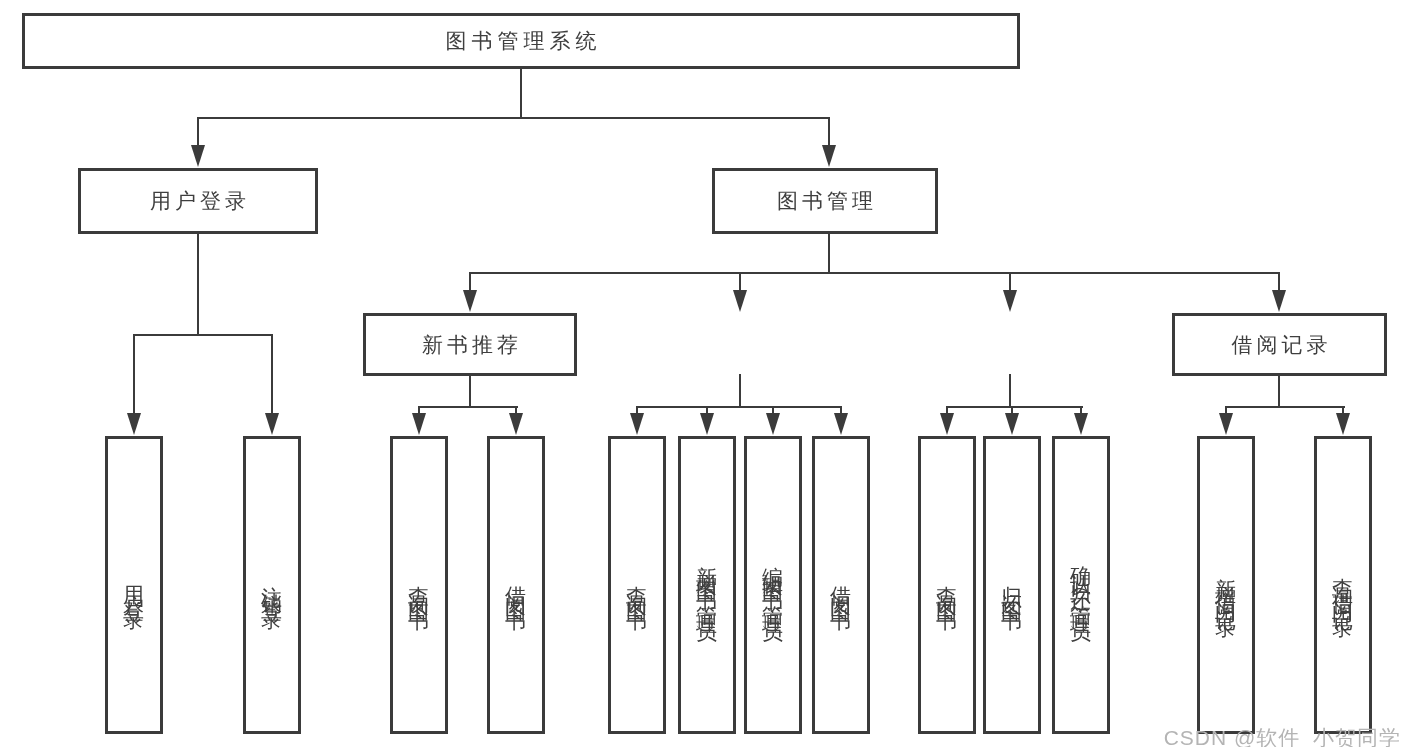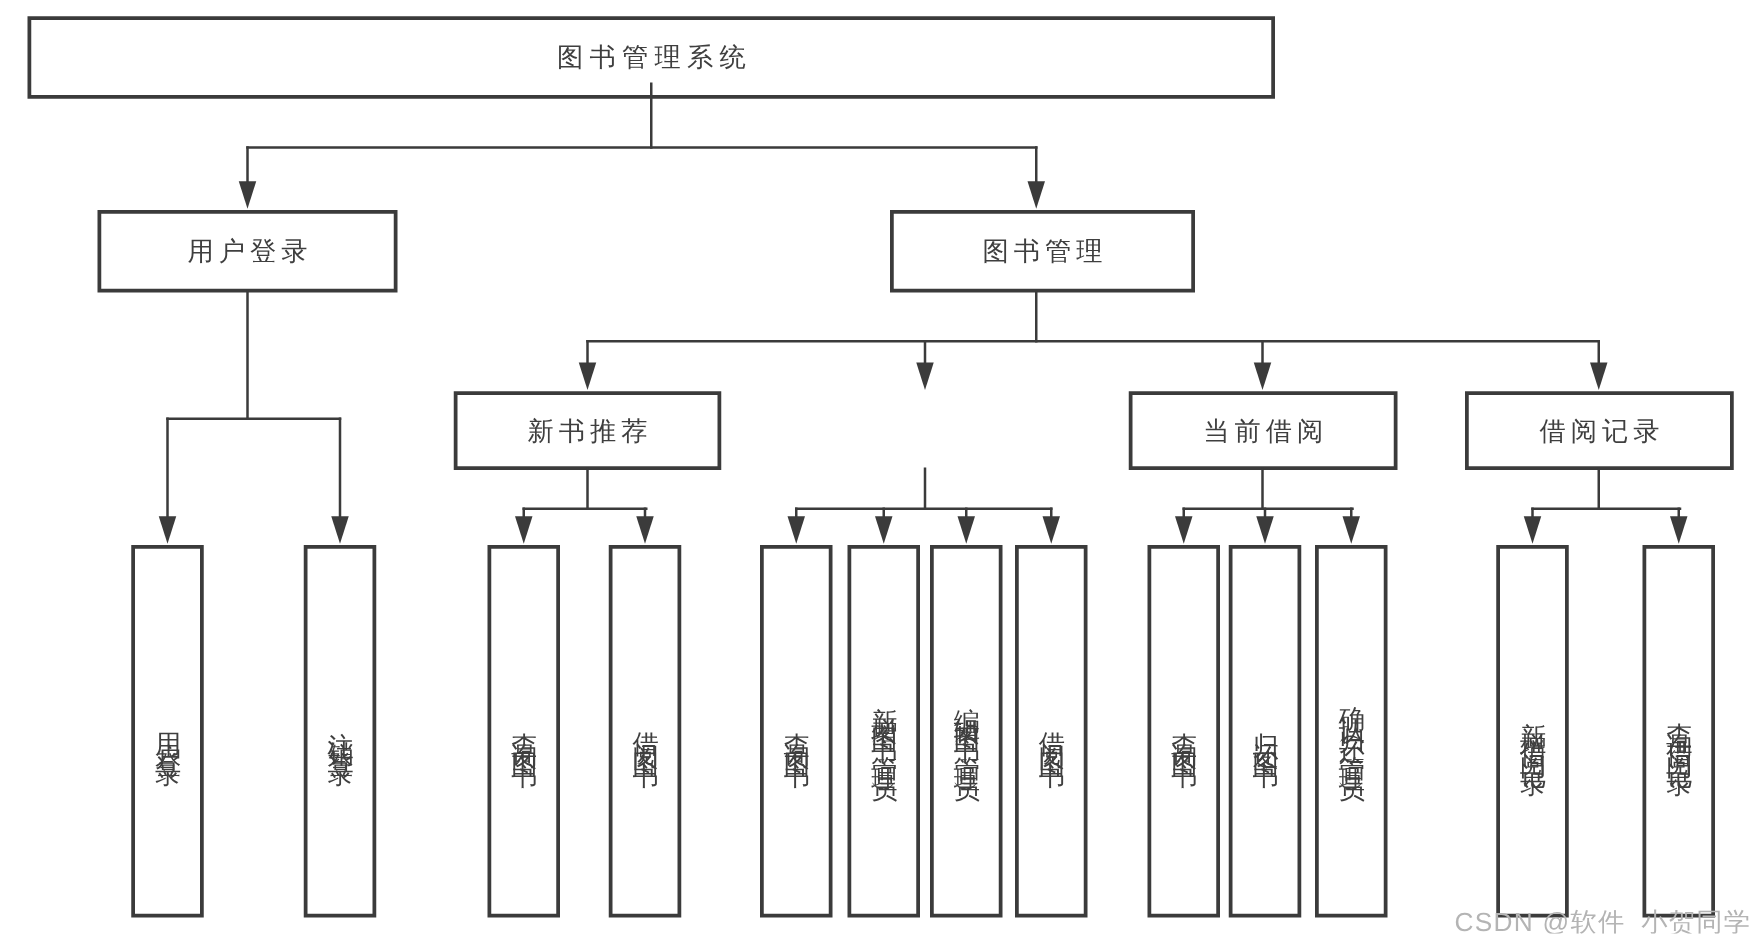--- a/index.html
+++ b/index.html
@@ -56,27 +56,26 @@
     letter-spacing:1px;
     z-index:5;
     white-space:nowrap;
   }
 </style>
 </head>
 <body>
 
 <div id="stage">
 
-  <div class="box hbox rootbox" style="left:22px;top:13px;width:998px;height:66px">图书管理系统</div>
+  <div class="box hbox rootbox" style="left:22px;top:13px;width:998px;height:56px">图书管理系统</div>
 
   <div class="box hbox" style="left:78px;top:168px;width:240px;height:66px">用户登录</div>
-  <div class="box hbox" style="left:712px;top:168px;width:244px;height:66px">图书管理</div>
+  <div class="box hbox" style="left:712px;top:168px;width:226px;height:66px">图书管理</div>
 
   <div class="box hbox" style="left:363px;top:313px;width:214px;height:63px">新书推荐</div>
-  <div class="box hbox" style="left:903px;top:313px;width:215px;height:63px">当前借阅</div>
   <div class="box hbox" style="left:1172px;top:313px;width:215px;height:63px">借阅记录</div>
 
   <div class="box leaf" style="left:105px;top:436px;width:58px;height:298px">用户登录</div>
   <div class="box leaf" style="left:243px;top:436px;width:58px;height:298px">注销登录</div>
 
   <div class="box leaf" style="left:390px;top:436px;width:58px;height:298px">查询图书</div>
   <div class="box leaf" style="left:487px;top:436px;width:58px;height:298px">借阅图书</div>
 
   <div class="box leaf" style="left:608px;top:436px;width:58px;height:298px">查询图书</div>
   <div class="box leaf" style="left:678px;top:436px;width:58px;height:298px">新增图书（管理员）</div>

